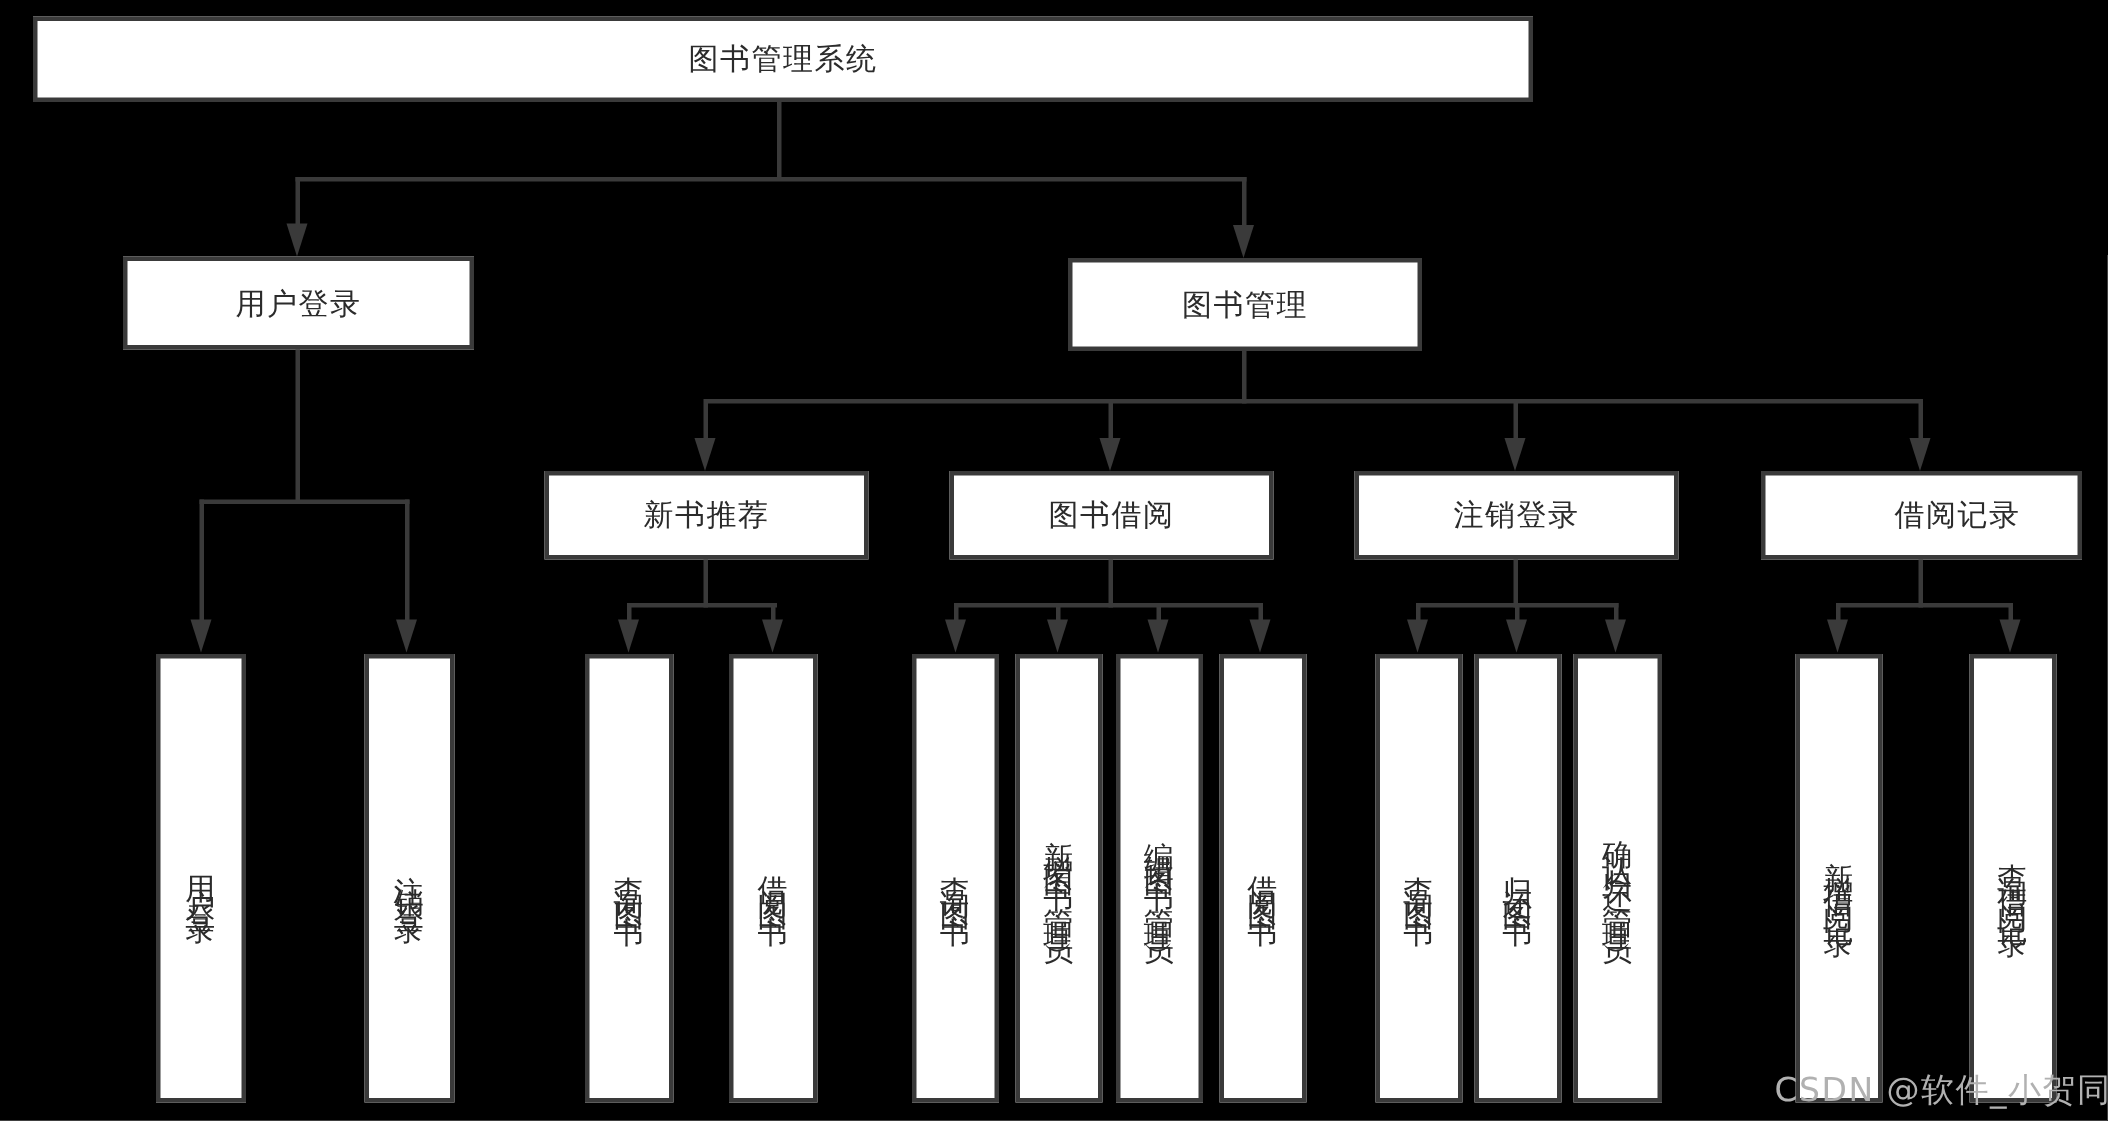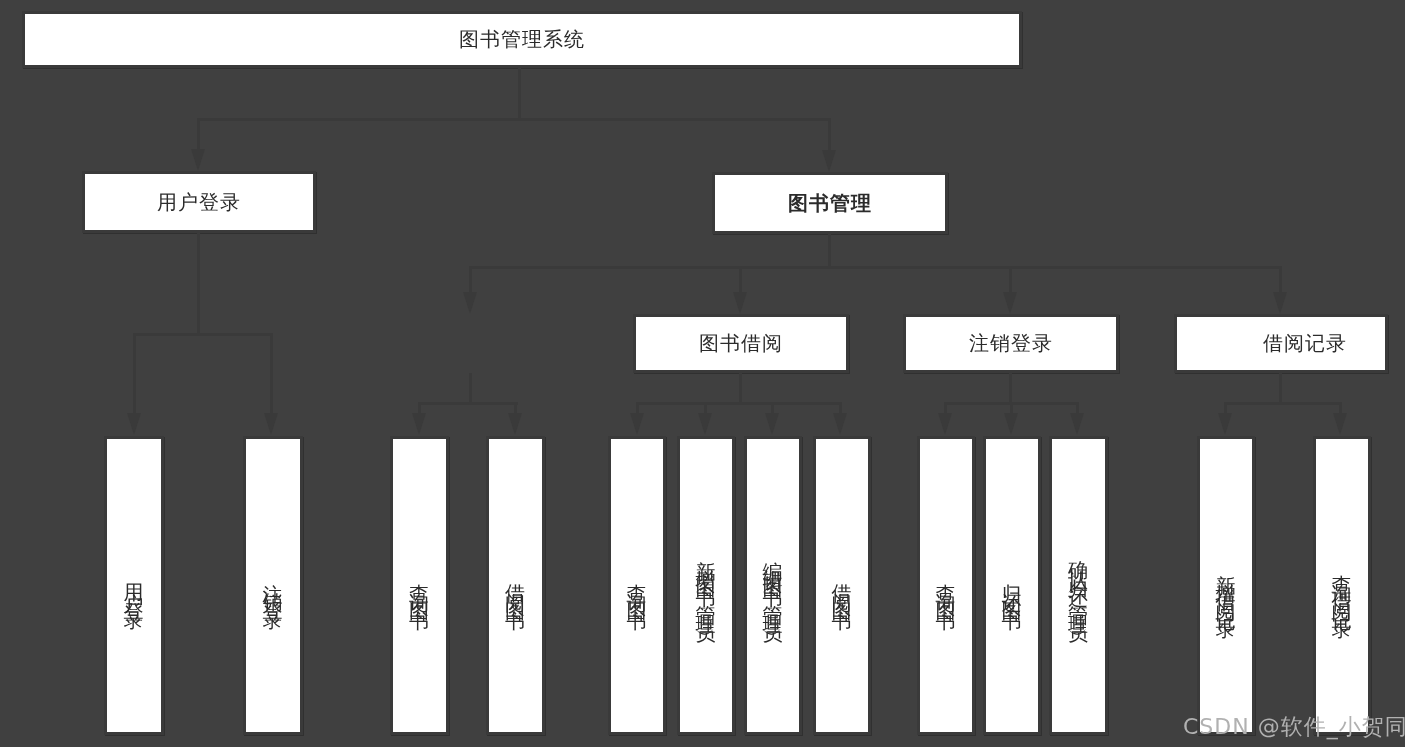--- a/index.html
+++ b/index.html
@@ -4,21 +4,21 @@
 <style>
   html, body { margin: 0; padding: 0; }
   body {
     width: 1405px; height: 747px;
     background: #ffffff;
     font-family: "DejaVu Sans", sans-serif;
   }
   .canvas {
     position: relative;
     width: 1405px; height: 747px;
-    background: #404040;
+    background: #000000;
     overflow: hidden;
   }
   .box {
     position: absolute;
     box-sizing: border-box;
     border: 3px solid #3a3a3a;
     background: #ffffff;
     display: flex;
     align-items: center;
     justify-content: center;
@@ -60,40 +60,41 @@
   <div class="box" style="left:22px; top:11px; width:1000px; height:57px;">图书管理系统</div>
 
   <div class="vl" style="left:518px; top:68px; height:52px;"></div>
   <div class="hl" style="left:197px; top:118px; width:634px;"></div>
   <div class="vl" style="left:197px; top:118px; height:34px;"></div>
   <div class="arr" style="left:191px; top:149px;"></div>
   <div class="vl" style="left:828px; top:118px; height:34px;"></div>
   <div class="arr" style="left:822px; top:150px;"></div>
 
   <div class="box" style="left:82px; top:171px; width:234px; height:62px;">用户登录</div>
-  <div class="box" style="left:712px; top:172px; width:236px; height:62px;font-weight:bold;">图书管理</div>
+  <div class="box" style="left:712px; top:172px; width:236px; height:62px;">图书管理</div>
 
   <div class="vl" style="left:197px; top:233px; height:102px;"></div>
   <div class="hl" style="left:133px; top:333px; width:140px;"></div>
   <div class="vl" style="left:133px; top:333px; height:82px;"></div>
   <div class="arr" style="left:127px; top:413px;"></div>
   <div class="vl" style="left:270px; top:333px; height:82px;"></div>
   <div class="arr" style="left:264px; top:413px;"></div>
 
   <div class="vl" style="left:828px; top:234px; height:35px;"></div>
   <div class="hl" style="left:470px; top:266px; width:812px;"></div>
   <div class="vl" style="left:469px; top:266px; height:28px;"></div>
   <div class="arr" style="left:463px; top:292px;"></div>
   <div class="vl" style="left:739px; top:266px; height:28px;"></div>
   <div class="arr" style="left:733px; top:292px;"></div>
   <div class="vl" style="left:1009px; top:266px; height:28px;"></div>
   <div class="arr" style="left:1003px; top:292px;"></div>
   <div class="vl" style="left:1279px; top:266px; height:28px;"></div>
   <div class="arr" style="left:1273px; top:292px;"></div>
 
+  <div class="box" style="left:363px; top:314px; width:216px; height:59px;">新书推荐</div>
   <div class="box" style="left:633px; top:314px; width:216px; height:59px;">图书借阅</div>
   <div class="box" style="left:903px; top:314px; width:216px; height:59px;">注销登录</div>
   <div class="box" style="left:1174px; top:314px; width:214px; height:59px;padding-left:48px;">借阅记录</div>
 
   <div class="vl" style="left:469px; top:373px; height:32px;"></div>
   <div class="hl" style="left:418px; top:402px; width:100px;"></div>
   <div class="vl" style="left:418px; top:402px; height:12px;"></div>
   <div class="arr" style="left:412px; top:413px;"></div>
   <div class="vl" style="left:514px; top:402px; height:12px;"></div>
   <div class="arr" style="left:508px; top:413px;"></div>

